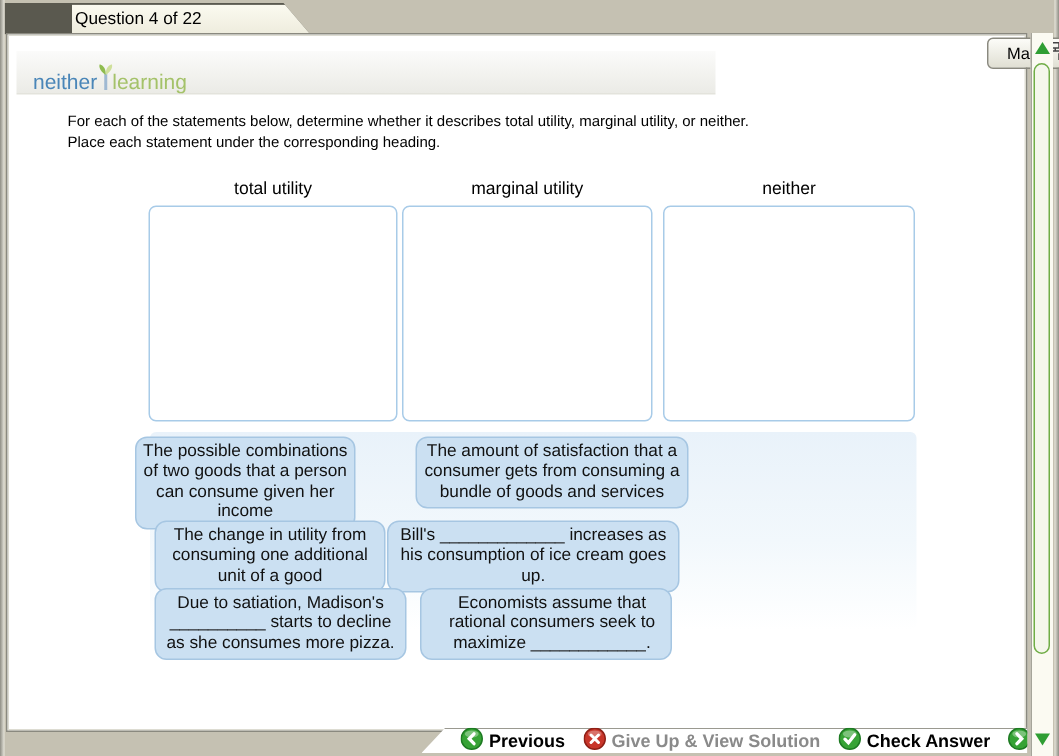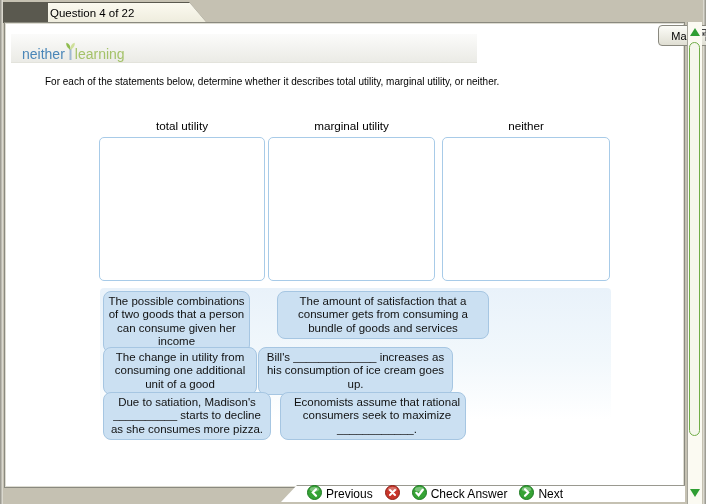--- a/index.html
+++ b/index.html
@@ -59,46 +59,46 @@
   .dz.c1 { left:268px; width:167px; }
   .dz.c2 { left:442px; width:168px; }
 
   .card-panel { position:absolute; left:100px; top:288px; width:511px; height:132px;
     background:linear-gradient(#e9f2fa 0%, #f2f8fc 55%, rgba(255,255,255,0) 100%);
     border-radius:4px; }
 
   .card { position:absolute; background:#cbe0f2; border:1px solid #a6c6e2;
     border-radius:8px; font-size:11.5px; line-height:13.4px; text-align:center;
     color:#111; padding:3px 4px; cursor:grab; }
-  .card.s0 { left:103px; top:291px; width:147px; }
-  .card.s1 { left:277px; top:291px; width:212px; }
+  .card.s0 { left:90px; top:291px; width:147px; }
+  .card.s1 { left:277px; top:291px; width:182px; }
   .card.s2 { left:103px; top:347px; width:154px; }
   .card.s3 { left:258px; top:347px; width:195px; }
   .card.s4 { left:103px; top:392px; width:168px; }
-  .card.s5 { left:280px; top:392px; width:186px;padding-left:12px; }
+  .card.s5 { left:280px; top:392px; width:168px;padding-left:12px; }
 
   
   .scrollbar { position:absolute; left:687px; top:22px; width:15px; height:482px;
     background:#fbfaf2; border-left:1px solid #a5a49a; }
   .sb-up { position:absolute; left:2px; top:6px; width:0; height:0;
     border-left:5px solid transparent; border-right:5px solid transparent;
     border-bottom:8px solid #2f9e33; cursor:pointer; }
   .sb-down { position:absolute; left:2px; bottom:7px; width:0; height:0;
     border-left:5px solid transparent; border-right:5px solid transparent;
     border-top:8px solid #2f9e33; cursor:pointer; }
   .sb-thumb { position:absolute; left:1px; top:20px; width:11px; height:394px;
     background:#f5f7ec; border:1px solid #70ad47; border-radius:6px; cursor:grab; }
 
   
   .footer-bar { position:absolute; left:281px; top:485px; width:404px; height:17px;
     background:#fff; clip-path:polygon(16px 0, 100% 0, 100% 100%, 0 100%);
     box-shadow: inset 0 1px 0 #9a9990;
     display:flex; align-items:center; gap:12px; padding-left:26px; }
   .fbtn { display:flex; align-items:center; gap:4px; background:none; border:none;
-    font-size:12px; font-family:"Liberation Sans", sans-serif; cursor:pointer; color:#000; white-space:nowrap; }
+    font-size:12px; font-family:"Liberation Sans", sans-serif; cursor:pointer; color:#000; white-space:nowrap;font-weight:bold; }
   .fbtn.disabled { color:#8a8a8a; }
 
   .hint-bar { position:absolute; left:0; top:489px; width:281px; height:15px;
     background:linear-gradient(#e4e1d2,#cfccbc); border-top:1px solid #76756c;
     overflow:hidden;margin-top:29px; }
   .hint-btn { position:absolute; left:7px; top:3px; display:flex; align-items:center;
     gap:4px; background:none; border:none; font-size:12px; cursor:pointer;
     font-family:"Liberation Sans", sans-serif; }
   .hint-play { width:0; height:0; border-top:5px solid transparent;
     border-bottom:5px solid transparent; border-left:8px solid #2f9e33; }
@@ -137,20 +137,21 @@
       <rect x="5" y="0.5" width="5" height="3.5" fill="none" stroke="#444"></rect>
       <rect x="0.5" y="8" width="4.5" height="3.5" fill="none" stroke="#444"></rect>
       <rect x="10" y="8" width="4.5" height="3.5" fill="none" stroke="#444"></rect>
       <path d="M7.5 4 V6 M2.7 8 V6 H12.2 V8" stroke="#444" fill="none"></path>
     </svg>
   </span>
 </button>
 
 <div class="instructions">
   <div>For each of the statements below, determine whether it describes total utility, marginal utility, or neither.</div>
+  <div>Place each statement under the corresponding heading.</div>
 </div>
 
 <div class="colh c0">total utility</div>
 <div class="colh c1">marginal utility</div>
 <div class="colh c2">neither</div>
 
 <div class="dz c0"></div>
 <div class="dz c1"></div>
 <div class="dz c2"></div>
 
@@ -194,20 +195,21 @@
     <span>Previous</span>
   </button>
   <button class="fbtn disabled">
     <span>
       <svg width="15" height="15" viewBox="0 0 15 15">
         <circle cx="7.5" cy="7.5" r="7" fill="#c8352a" stroke="#8e1f16"></circle>
         <ellipse cx="7.5" cy="4.3" rx="4.6" ry="2.3" fill="rgba(255,255,255,0.3)"></ellipse>
         <path d="M5 5 L10 10 M10 5 L5 10" stroke="#fff" stroke-width="2" stroke-linecap="round"></path>
       </svg>
     </span>
+    <span>Give Up &amp; View Solution</span>
   </button>
   <button class="fbtn">
     <span>
       <svg width="15" height="15" viewBox="0 0 15 15">
         <circle cx="7.5" cy="7.5" r="7" fill="#36a335" stroke="#1d7a22"></circle>
         <ellipse cx="7.5" cy="4.3" rx="4.6" ry="2.3" fill="rgba(255,255,255,0.35)"></ellipse>
         <path d="M4.3 7.8 L6.6 10.2 L10.8 4.8" stroke="#fff" stroke-width="2.2" fill="none" stroke-linecap="round"></path>
       </svg>
     </span>
     <span>Check Answer</span>

